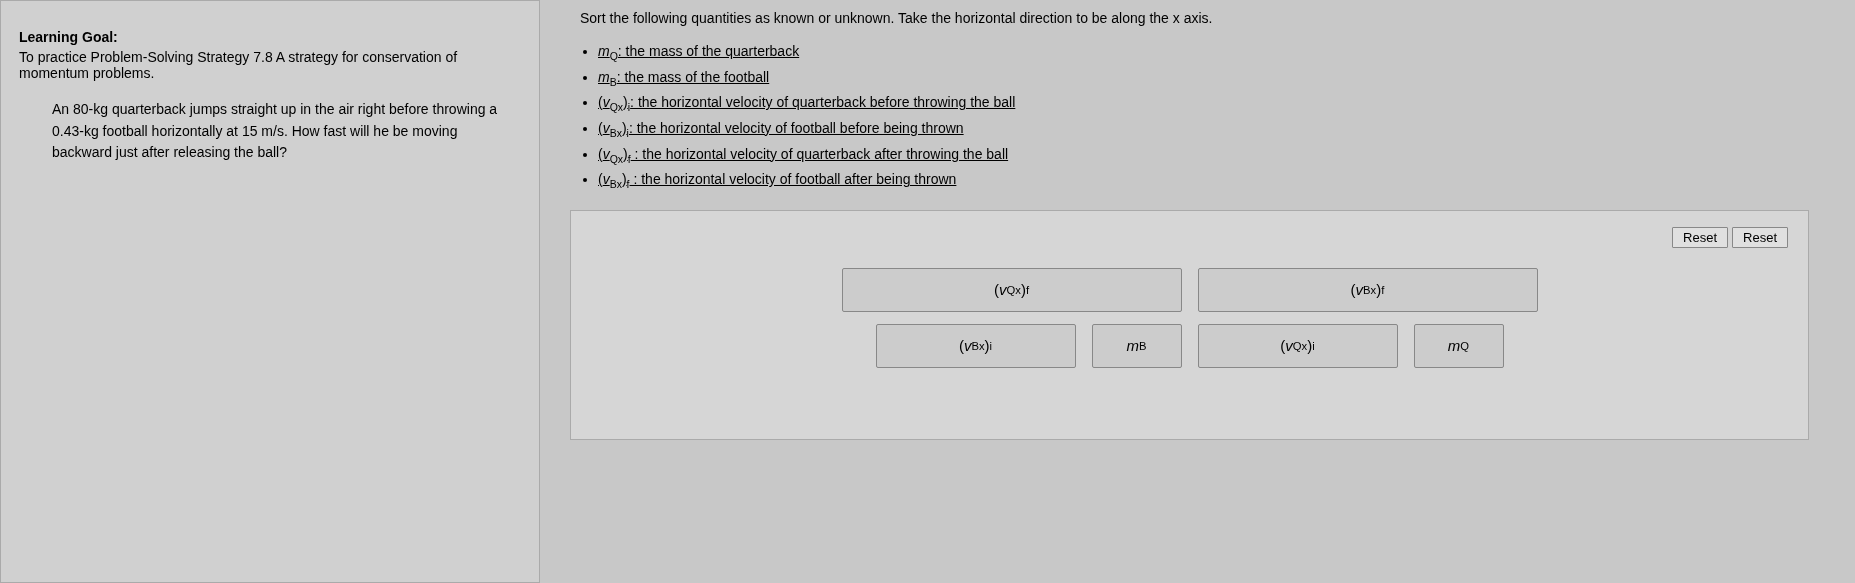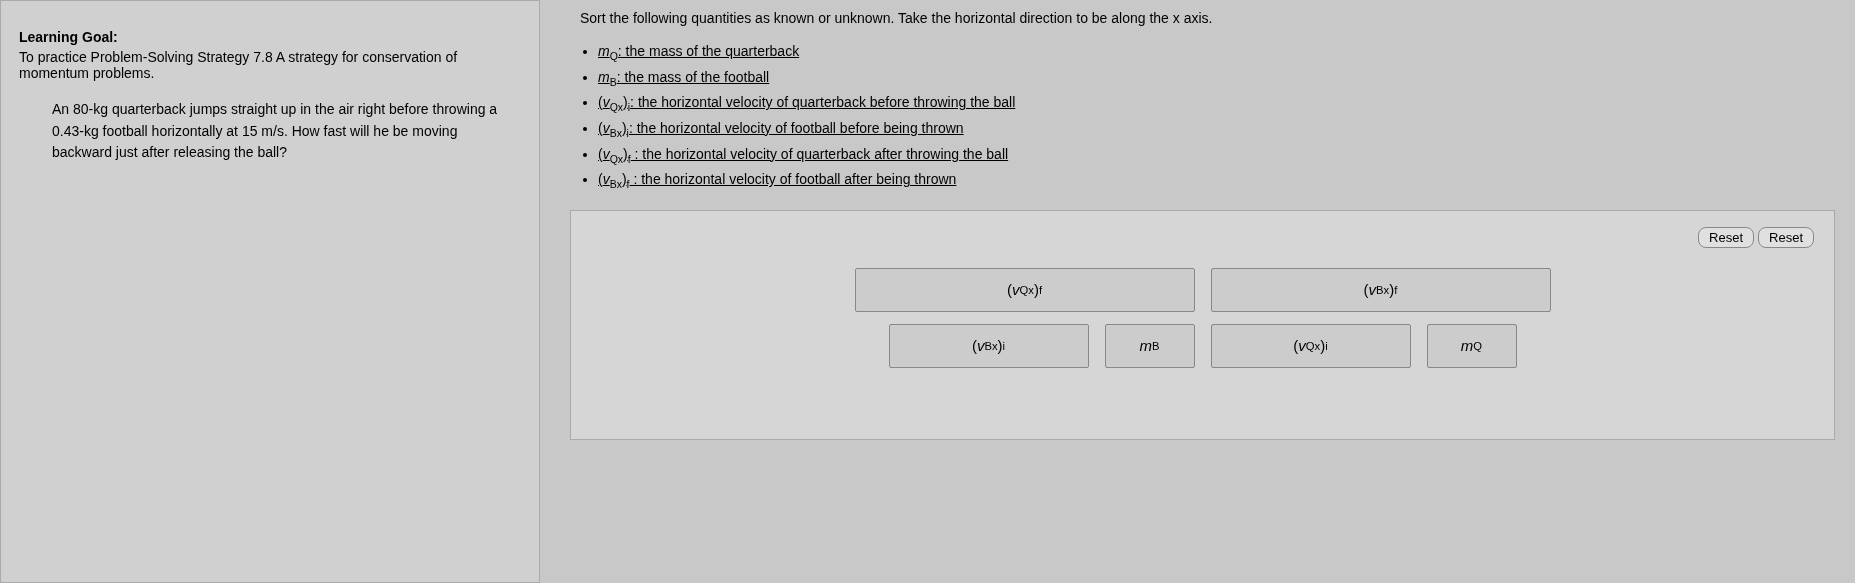--- a/index.html
+++ b/index.html
@@ -20,21 +20,21 @@
       width: 540px;
       min-height: 583px;
       background: #d0d0d0;
       border: 1px solid #aaa;
       padding: 20px 18px;
       flex-shrink: 0;
     }
     .right-panel {
       flex: 1;
       background: #c8c8c8;
-      padding: 10px 20px 20px 30px;
+      padding: 10px 46px 20px 30px;
       display: flex;
       flex-direction: column;
     }
     .learning-goal {
       margin-bottom: 18px;
     }
     .learning-goal-title {
       font-weight: bold;
       margin-bottom: 4px;
       margin-top: 8px;
@@ -72,21 +72,21 @@
       justify-content: flex-end;
       gap: 4px;
       margin-bottom: 20px;
     }
     .btn-small {
       background: #e0e0e0;
       border: 1px solid #888;
       padding: 2px 10px;
       font-size: 13px;
       cursor: pointer;
-      border-radius: 8px;
+      border-radius: 1px;
     }
     .drop-zones-area {
       display: flex;
       flex-direction: column;
       gap: 12px;
       align-items: center;
     }
     .drop-row {
       display: flex;
       gap: 16px;

